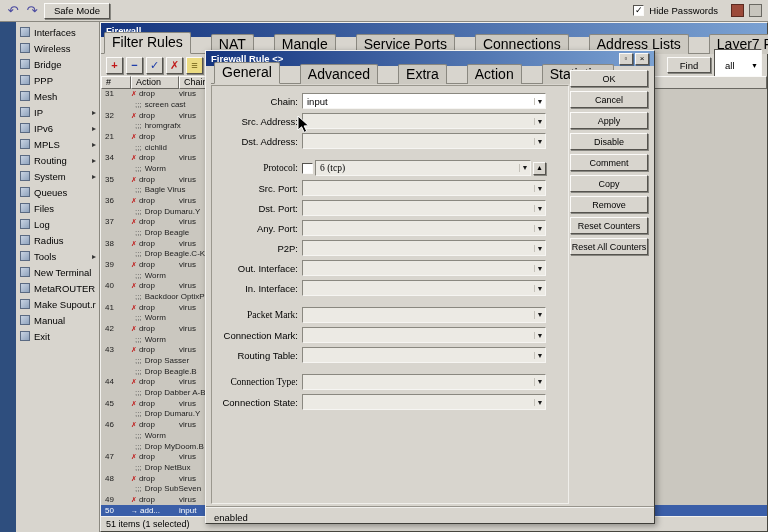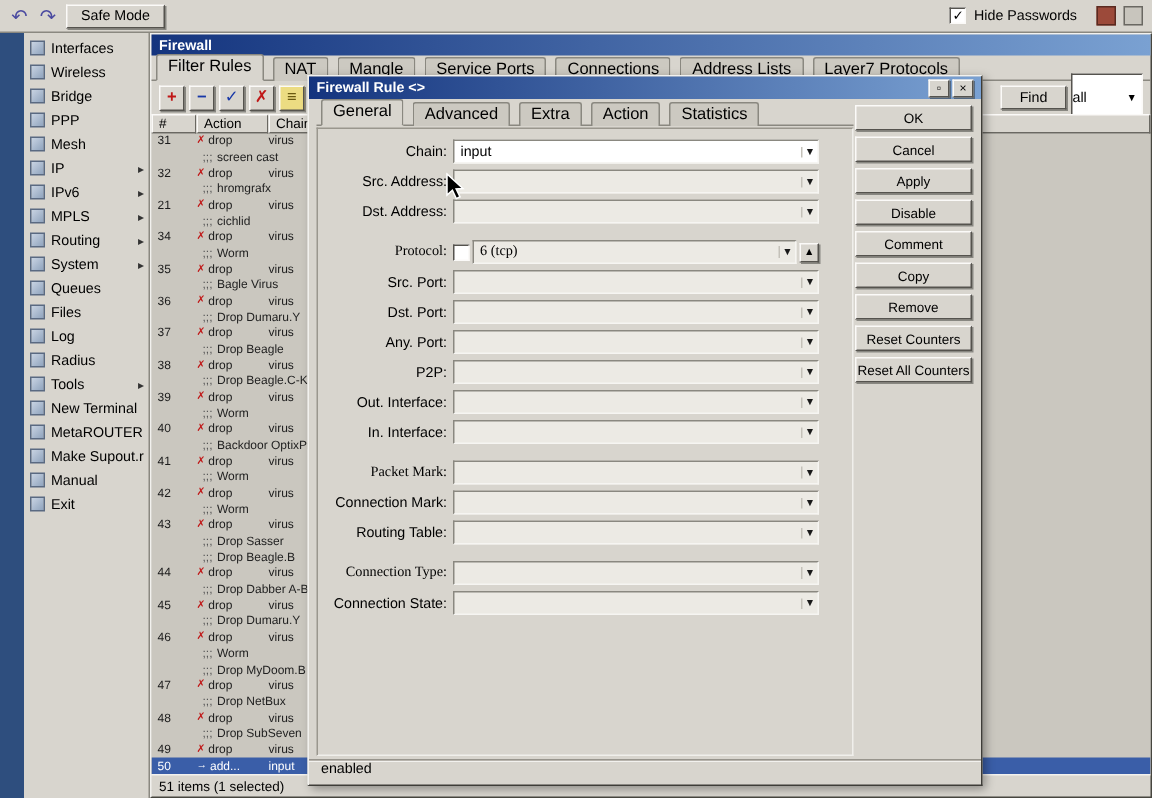--- a/index.html
+++ b/index.html
@@ -30,28 +30,28 @@
   .side-item{height:16px;display:flex;align-items:center;gap:4px;padding:0 3px 0 4px;font-size:9.5px;}
   .side-icon{width:10px;height:10px;flex:none;background:linear-gradient(135deg,#c9d4e3,#8fa3bd);border:1px solid #5a6a82;}
   .side-label{flex:1;white-space:nowrap;overflow:hidden;}
   .side-arrow{font-size:8px;color:#333;}
   
   .fw{position:absolute;left:100px;top:22px;width:668px;height:510px;background:var(--winbg);
       border:1px solid;border-color:#f2f1ee #47463f #47463f #f2f1ee;}
   .titlebar{height:14px;background:linear-gradient(90deg,var(--tb1),var(--tb2));color:#fff;
             font-size:9.5px;font-weight:bold;display:flex;align-items:center;padding:4px 5px;}
   .tabs{display:flex;align-items:flex-end;height:17px;padding:2px 2px 0 3px;border-bottom:1px solid #8a8880;}
-  .tab{font-size:11px;padding:1px 7px 2px;background:#ccc9c1;border:1px solid #8a8880;border-bottom:none;
-       margin-right:6px;margin-bottom:-1px;border-radius:2px 2px 0 0;white-space:nowrap;}
+  .tab{font-size:14px;padding:1px 7px 2px;background:#ccc9c1;border:1px solid #8a8880;border-bottom:none;
+       margin-right:20px;margin-bottom:-1px;border-radius:2px 2px 0 0;white-space:nowrap;}
   .tab.active{background:var(--winbg);border-bottom:1px solid var(--winbg);padding-bottom:3px;}
   .fw-toolbar{height:22px;display:flex;align-items:center;gap:3px;padding:0 5px;}
   .tool{width:17px;height:17px;font-weight:bold;font-size:11px;line-height:13px;text-align:center;padding:0;}
   .tool.note{background:#ecdc82;}
   .find-btn{height:16px;width:44px;margin-left:auto;}
-  .scope{width:48px;height:32px;display:flex;align-items:center;font-size:9.5px;padding-left:0;background:#fff;}
+  .scope{width:48px;height:32px;display:flex;align-items:center;font-size:9.5px;padding-left:10px;background:#fff;}
   .scope .arr{margin-left:auto;font-size:7px;padding-right:3px;}
   .hdr{height:13px;display:flex;}
   .hcell{background:var(--winbg);border:1px solid;border-color:#fbfaf8 #6a6862 #6a6862 #fbfaf8;
          font-size:9px;padding-left:4px;line-height:10px;}
   .hc0{width:30px;}.hc1{width:48px;}.hc2{width:42px;}.hfill{flex:1;}
   .list{height:427px;background:var(--listbg);overflow:hidden;font-size:8px;}
   .lrow{height:10.675px;display:flex;align-items:center;line-height:10px;color:#1c1c1c;}
   .lrow.sel{background:var(--sel);color:#fff;}
   .cell-num{width:30px;padding-left:4px;flex:none;}
   .cell-action{width:48px;flex:none;display:flex;align-items:center;gap:2px;}
@@ -79,21 +79,21 @@
   .fctl{width:244px;height:16px;background:#eceae4;border:1px solid;border-color:#8a8880 #f6f5f2 #f6f5f2 #8a8880;
         display:flex;align-items:center;padding-left:4px;font-size:9.5px;}
   .fctl.edit{background:#fff;}
   .fctl.narrow{width:216px;}
   .fval{white-space:nowrap;}
   .farrow{margin-left:auto;font-size:7px;color:#1a1a1a;width:11px;text-align:center;border-left:1px solid #c4c1b9;}
   .fclear{width:13px;height:13px;margin-left:2px;font-size:7px;line-height:11px;text-align:center;padding:0;}
   .dbtns{position:absolute;right:6px;top:4px;width:78px;display:flex;flex-direction:column;gap:4px;}
   .dbtn{height:17px;font-size:9px;}
   .dlg-status{position:absolute;left:0;right:0;bottom:0;height:17px;border-top:1px solid #97948c;
-              box-shadow:inset 0 1px 0 #f2f1ee;display:flex;align-items:flex-start;padding-left:8px;font-size:9.5px;}
+              box-shadow:inset 0 1px 0 #f2f1ee;display:flex;align-items:flex-end;padding-left:8px;font-size:9.5px;}
   .cursor{position:absolute;left:297px;top:115px;z-index:99;pointer-events:none;}
 </style>
 </head>
 <body style="--tb1: #14347e; --tb2: #7aa1d2; --sel: #3a5ea8; --brand: #2e4e7e; --winbg: #d8d5ce; --listbg: #cac7bf;">
 
 <div class="topbar">
   <span class="histicon">↶</span>
   <span class="histicon">↷</span>
   <button class="btn safe">Safe Mode</button>
   <span class="spacer"></span>

